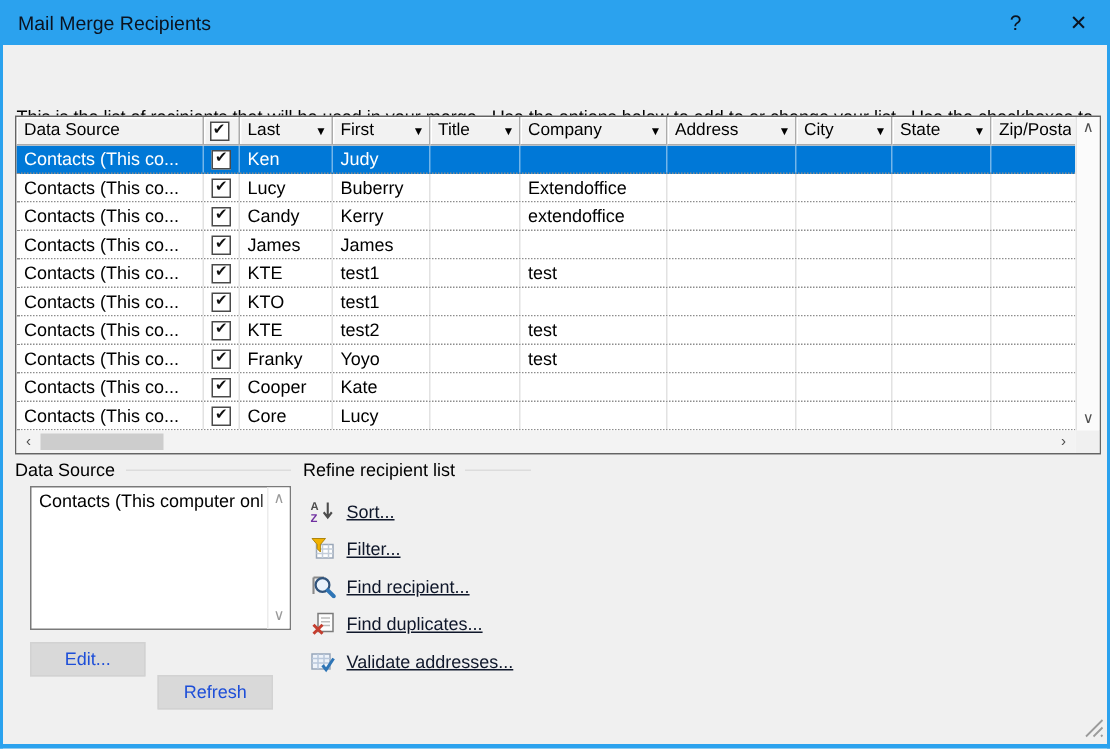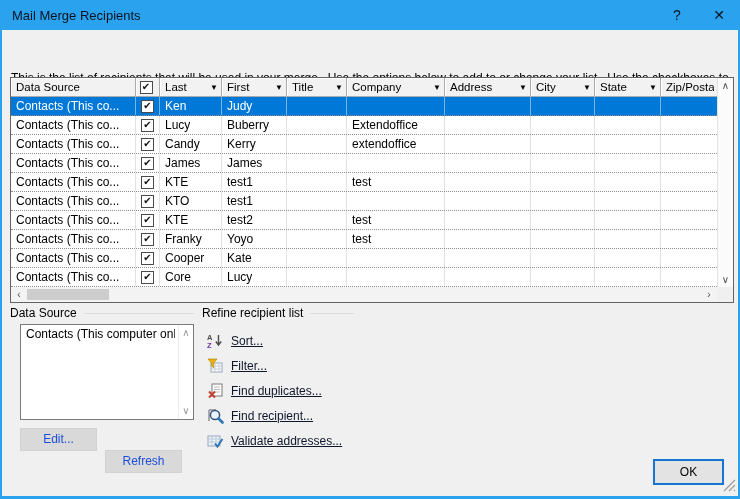--- a/index.html
+++ b/index.html
@@ -369,50 +369,49 @@
           <rect x="4" y="5" width="11" height="9" fill="#ffffff" stroke="#9aa7b8"></rect>
           <path d="M4 8 h11 M4 11 h11 M8 5 v9 M12 5 v9" stroke="#c3cdd9" stroke-width="1"></path>
           <path d="M1 1 h9 l-3.4 4 v5 l-2.2-2.2 v-2.8 Z" fill="#f2b200" stroke="#a77d00" stroke-width="0.6"></path>
         </svg>
       </span>
       <a>Filter...</a>
     </div>
     <div class="link-row">
       <span class="ic">
         <svg width="17" height="16" viewBox="0 0 17 16">
+          <path d="M2 2 h7 M2 2 v11" stroke="#8a8a8a" stroke-width="1.4" fill="none"></path>
+          <circle cx="8" cy="7" r="4.6" fill="#eaf2fb" stroke="#31547c" stroke-width="1.5"></circle>
+          <path d="M11.5 10.5 L15.5 14.5" stroke="#2e75b6" stroke-width="2.6" stroke-linecap="round"></path>
+        </svg>
+      </span>
+      <a>Find recipient...</a>
+    </div>
+    <div class="link-row">
+      <span class="ic">
+        <svg width="17" height="16" viewBox="0 0 17 16">
           <rect x="5" y="1" width="10" height="12" fill="#fdfdfd" stroke="#7b7b7b"></rect>
           <path d="M7 4 h6 M7 6.5 h6 M7 9 h6" stroke="#bcbcbc" stroke-width="1"></path>
           <path d="M2 8.5 L8 14.5 M8 8.5 L2 14.5" stroke="#c43e2f" stroke-width="2" fill="none"></path>
         </svg>
       </span>
       <a>Find duplicates...</a>
-    </div>
-    <div class="link-row">
-      <span class="ic">
-        <svg width="17" height="16" viewBox="0 0 17 16">
-          <path d="M2 2 h7 M2 2 v11" stroke="#8a8a8a" stroke-width="1.4" fill="none"></path>
-          <circle cx="8" cy="7" r="4.6" fill="#eaf2fb" stroke="#31547c" stroke-width="1.5"></circle>
-          <path d="M11.5 10.5 L15.5 14.5" stroke="#2e75b6" stroke-width="2.6" stroke-linecap="round"></path>
-        </svg>
-      </span>
-      <a>Find recipient...</a>
     </div>
     <div class="link-row">
       <span class="ic">
         <svg width="17" height="16" viewBox="0 0 17 16">
           <rect x="1" y="3" width="12" height="10" fill="#eef3fa" stroke="#97a6ba"></rect>
           <path d="M1 6 h12 M1 9 h12 M5 3 v10 M9 3 v10" stroke="#b9c8dc" stroke-width="1"></path>
           <path d="M8 10.5 l2.4 3 l5-7.5" stroke="#2e75b6" stroke-width="2" fill="none"></path>
         </svg>
       </span>
       <a>Validate addresses...</a>
     </div>
   </div>
 
-  <div class="ok-btn">OK</div>
 
   <div class="grip">
     <svg width="13" height="13" viewBox="0 0 13 13">
       <path d="M12 1 L1 12 M12 6 L6 12 M12 11 L11 12" stroke="#9b9b9b" stroke-width="1.2" fill="none"></path>
     </svg>
   </div>
 
 </div>
 
 </body></html>

